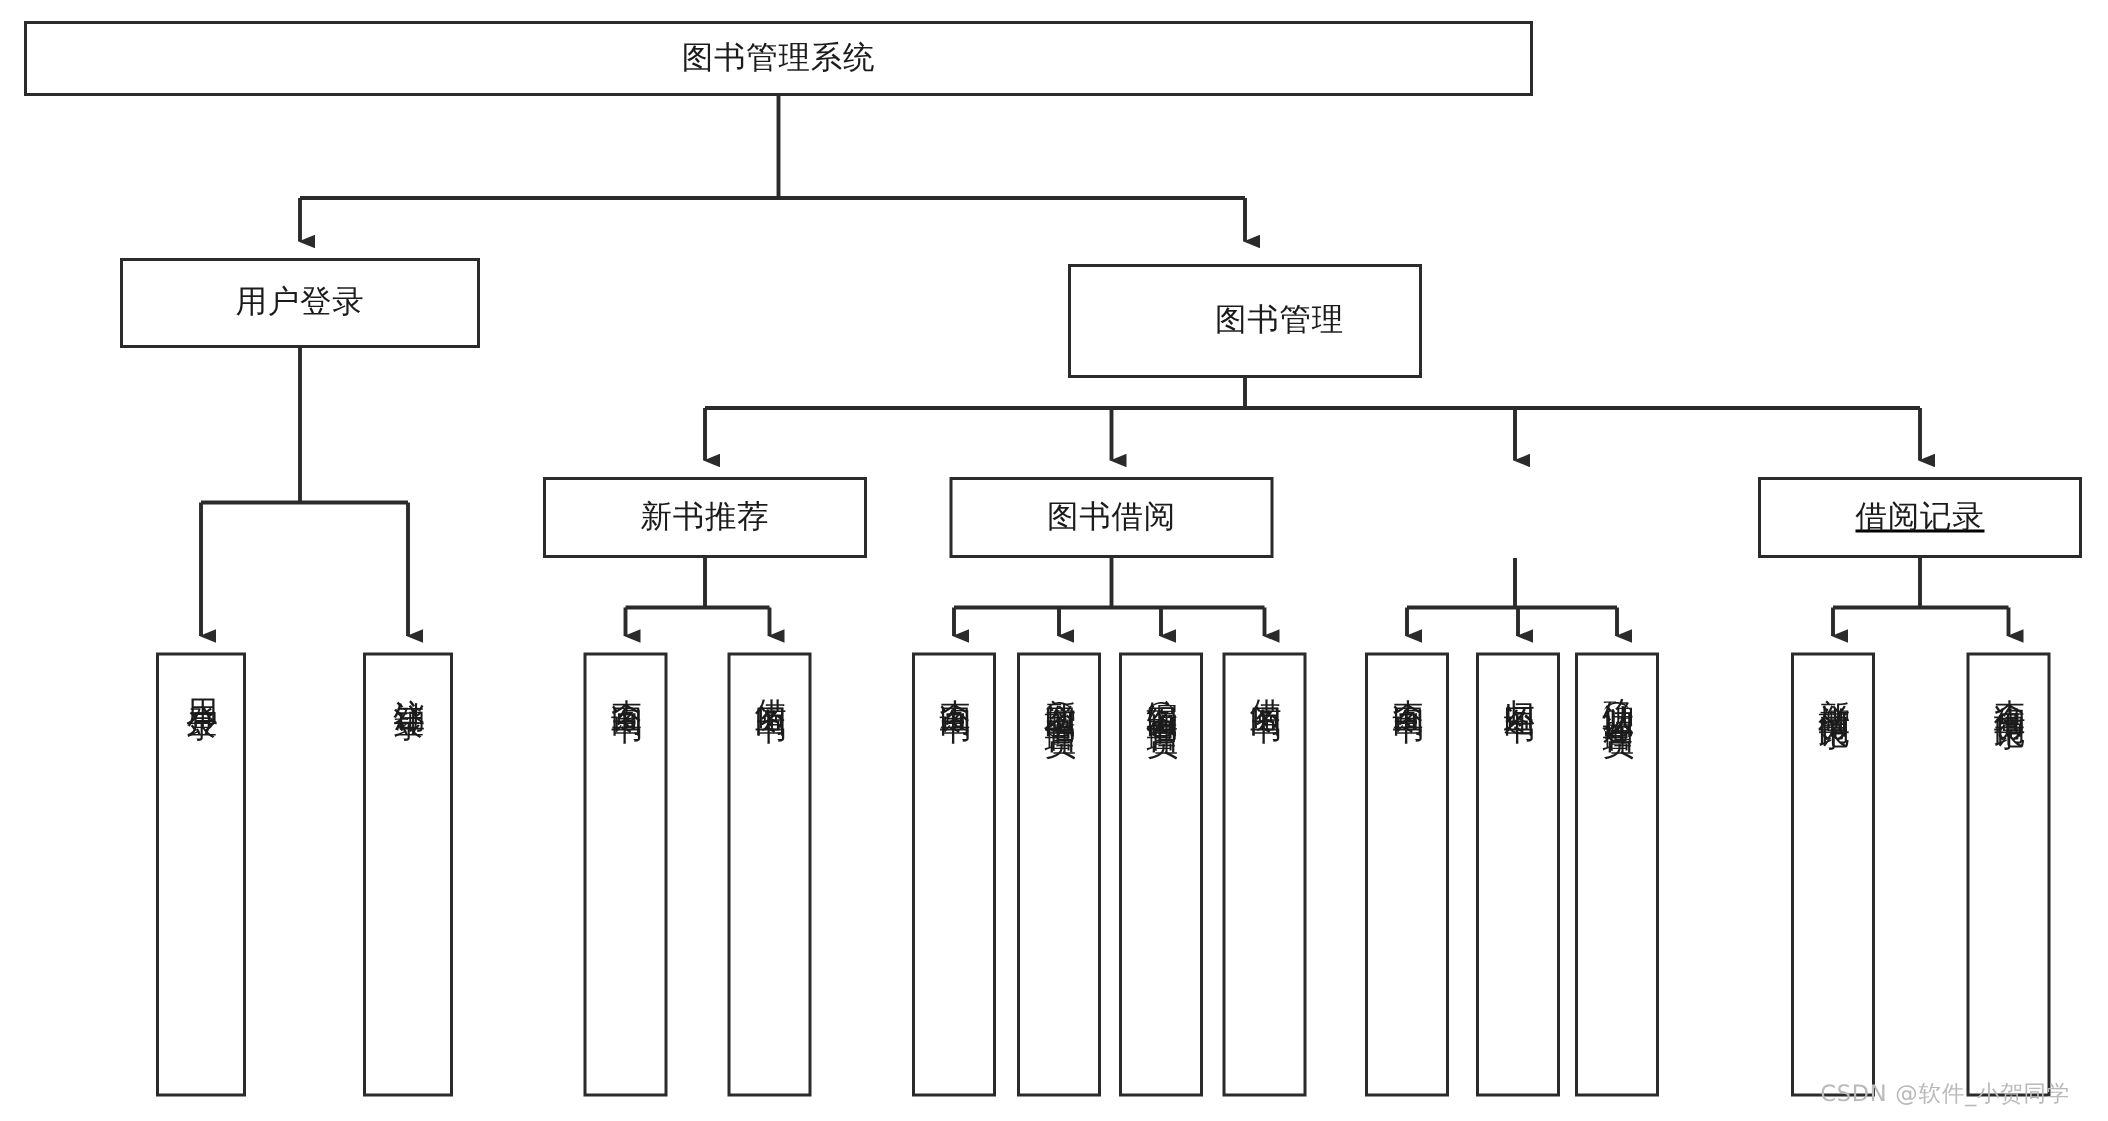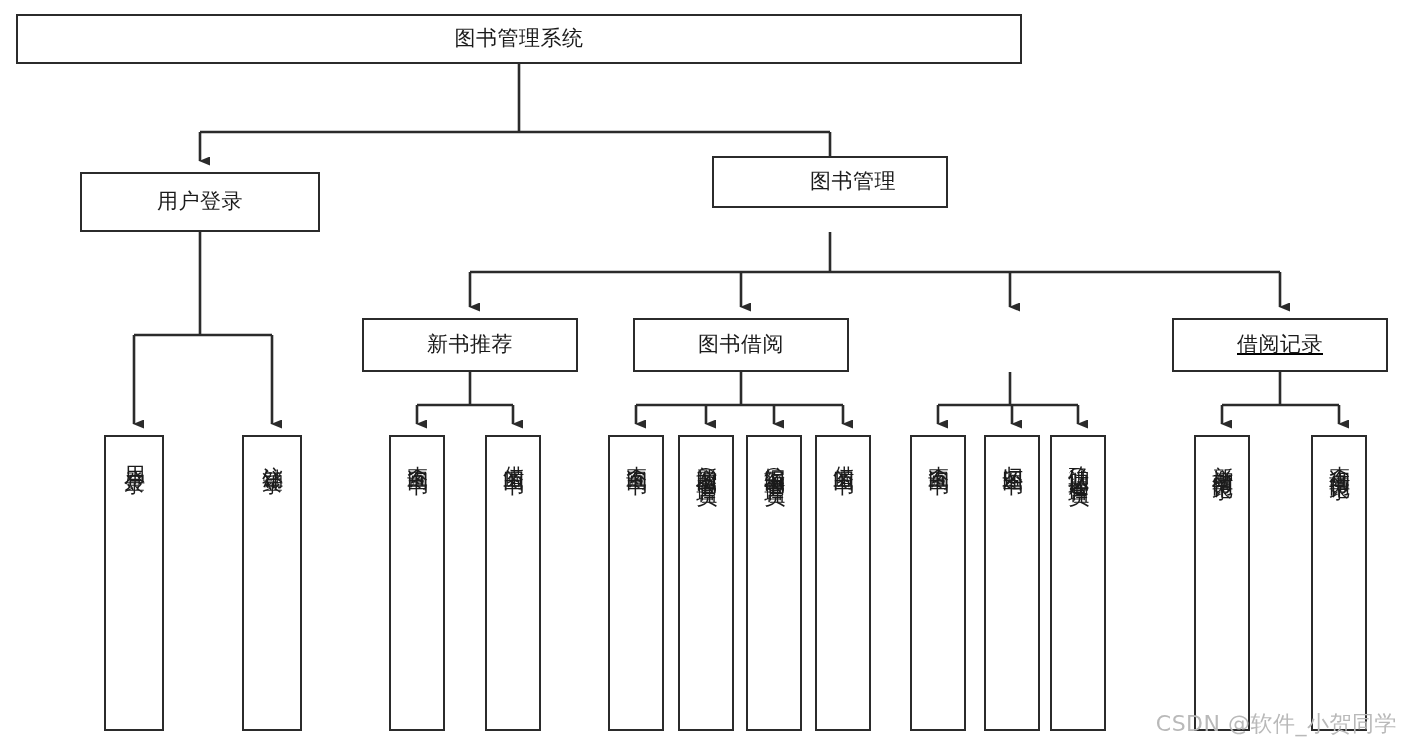--- a/index.html
+++ b/index.html
@@ -51,23 +51,23 @@
   .node.vertical .node-label {
     writing-mode: vertical-rl;
     text-orientation: upright;
     -webkit-writing-mode: vertical-rl;
     letter-spacing: 3px;
     font-size: 21px;
     white-space: nowrap;
   }
   #watermark {
     position: absolute;
-    right: 8px;
+    right: 25px;
     bottom: 8px;
-    font-size: 22px;
+    font-size: 15px;
     color: #b9b9b9;
     z-index: 5;
     white-space: nowrap;
     letter-spacing: 0.5px;
     margin-top: 41px;
   }
 </style>
 </head>
 <body>
 
@@ -116,21 +116,21 @@
       </g>
   </svg>
 
   <div class="node" style="left: 16px; top: 14px; width: 1006px; height: 50px;">
     <span class="node-label">图书管理系统</span>
   </div>
 
   <div class="node" style="left: 80px; top: 172px; width: 240px; height: 60px;">
     <span class="node-label">用户登录</span>
   </div>
-  <div class="node" style="left: 712px; top: 156px; width: 236px; height: 52px; padding-left: 46px;">
+  <div class="node" style="left: 712px; top: 176px; width: 236px; height: 76px; padding-left: 46px;">
     <span class="node-label">图书管理</span>
   </div>
 
   <div class="node" style="left: 362px; top: 318px; width: 216px; height: 54px;">
     <span class="node-label">新书推荐</span>
   </div>
   <div class="node" style="left: 633px; top: 318px; width: 216px; height: 54px;">
     <span class="node-label">图书借阅</span>
   </div>
   <div class="node" style="left: 1172px; top: 318px; width: 216px; height: 54px; text-decoration: underline;">

